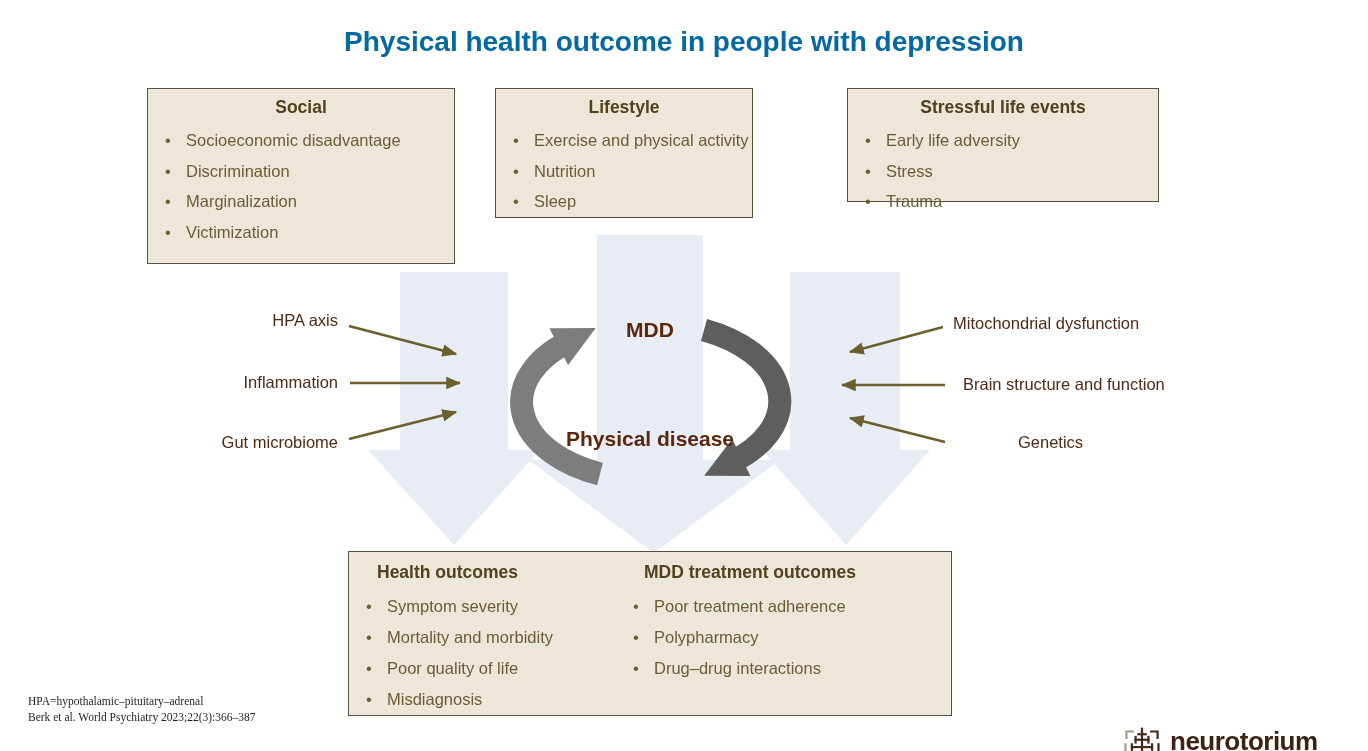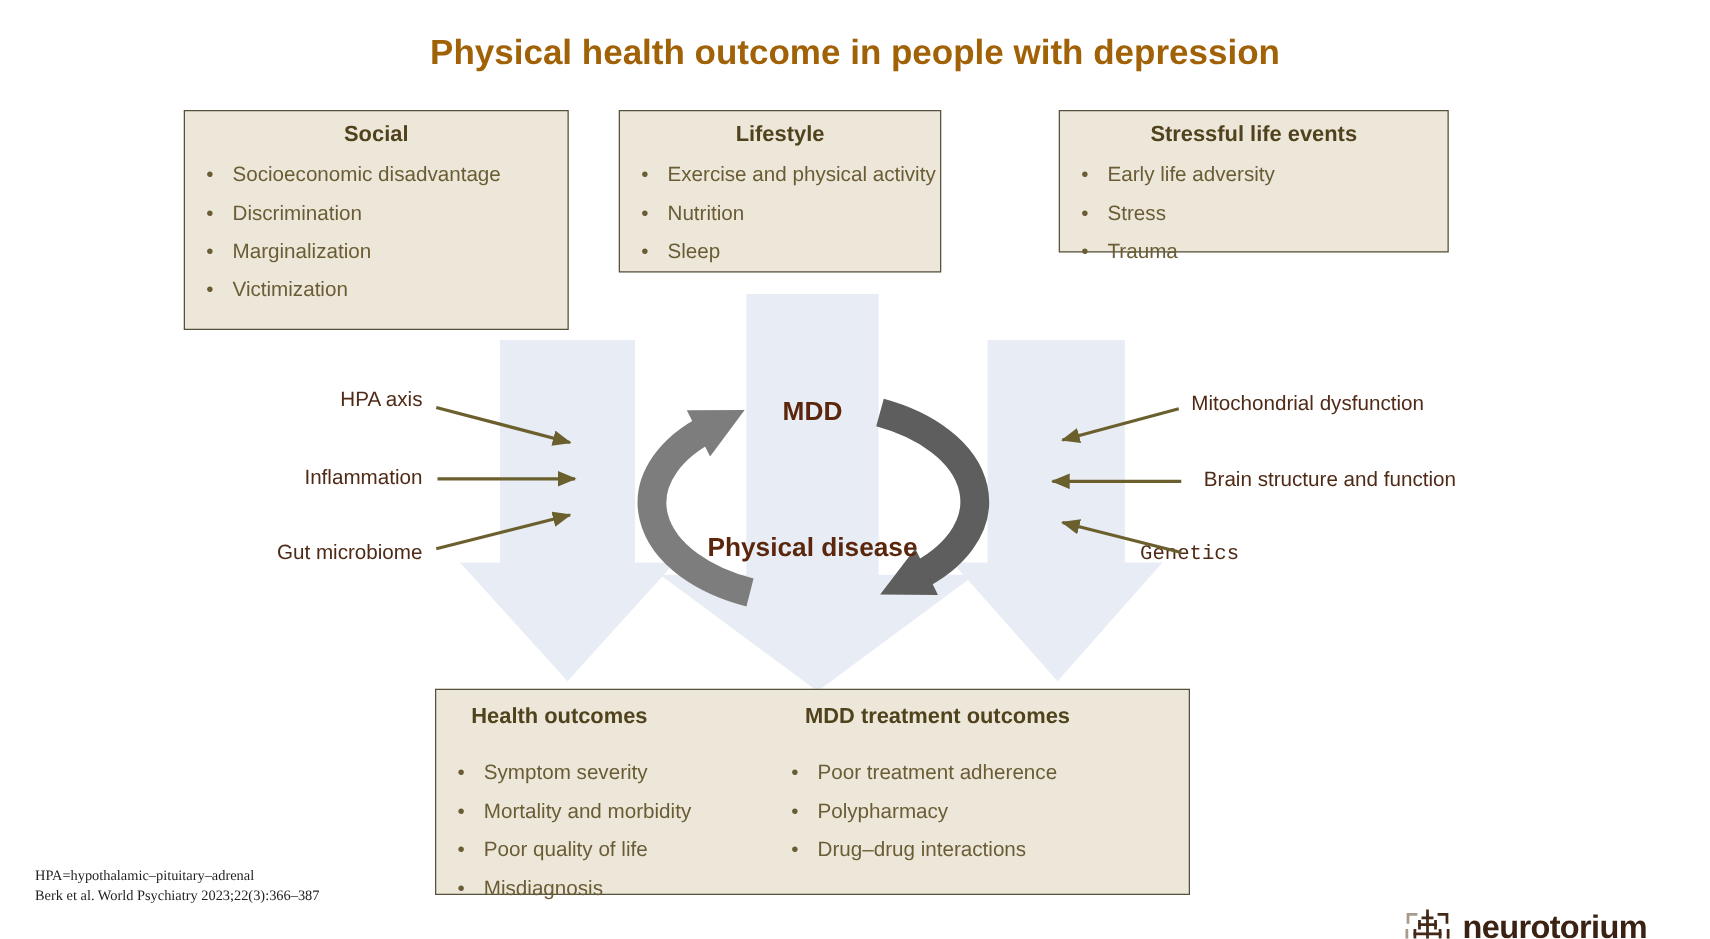--- a/index.html
+++ b/index.html
@@ -7,21 +7,21 @@
     position:relative; width:1368px; height:751px; overflow:hidden;
     background:#ffffff;
     font-family:"Liberation Sans", sans-serif;
     -webkit-font-smoothing:antialiased;
   }
   .abs { position:absolute; }
 
   
   #main-title {
     left:0; right:0; top:26px; text-align:center;
-    font-size:28px; font-weight:bold; color:#a16207; letter-spacing:0;
+    font-size:28px; font-weight:bold; color:#0369a1; letter-spacing:0;
   }
 
   
   .panel {
     background:#ece7d9; border:1.6px solid #56503c; box-sizing:border-box;
   }
   .panel h3 {
     margin:8px 6px 0; text-align:center;
     font-size:17.5px; font-weight:bold; color:#4f421c;
   }
@@ -59,27 +59,27 @@
   #physical-label { left:560px; top:426px; width:180px; }
 
   
   .factor { font-size:16.5px; color:#4f2a16; white-space:nowrap; }
   .factor.right-align { text-align:right; }
   #factor-hpa      { left:178px; top:311px; width:160px; }
   #factor-infl     { left:178px; top:373px; width:160px; }
   #factor-gut      { left:160px; top:433px; width:178px; }
   #factor-mito     { left:953px; top:314px; width:260px; }
   #factor-brain    { left:963px; top:375px; width:260px; }
-  #factor-genetics { left:912px; top:433px; width:260px;font-family:Liberation Mono, monospace; }
+  #factor-genetics { left:1018px; top:433px; width:260px; }
 
   
   #box-outcomes { left:348px; top:551px; width:604px; height:165px; display:flex; }
   #box-outcomes .col { box-sizing:border-box; }
   #box-outcomes .col h3 { text-align:left; margin:10px 0 0 28px; }
-  #box-outcomes .col ul { margin-top:20px; }
+  #box-outcomes .col ul { margin-top:8px; }
   #box-outcomes .col li { line-height:31px; }
   #col-health    { width:267px; }
   #col-treatment { width:335px; }
 
   
   #footnote {
     left:28px; top:693px;
     font-family:"Liberation Serif", serif; font-size:11.5px; color:#1f1f1f; line-height:16px;
   }
 

